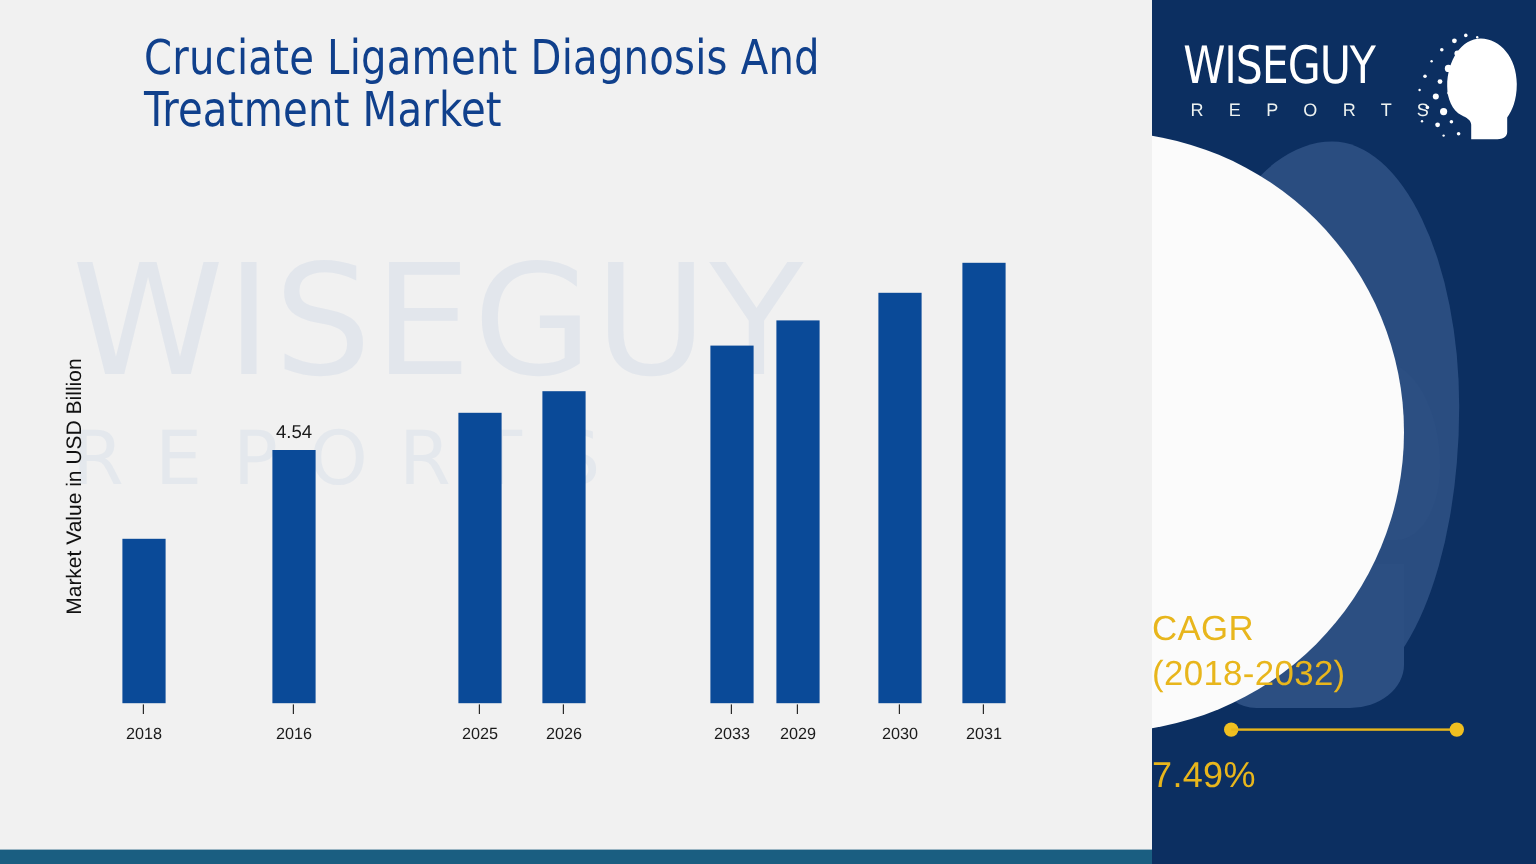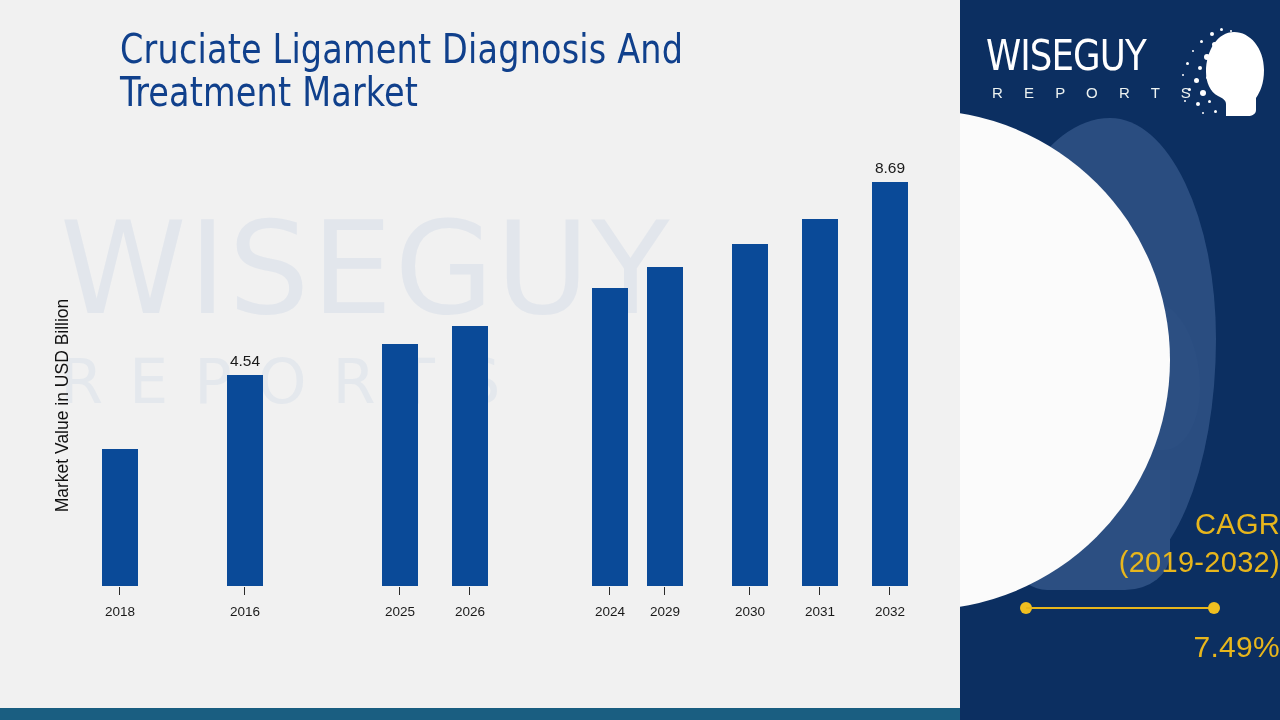--- a/index.html
+++ b/index.html
@@ -111,21 +111,21 @@
   #logo-sub{
     position:absolute; left:6px; top:54px;
     font-size:15px; letter-spacing:8.5px; color:#eef3f1; font-weight:400;
     white-space:nowrap;
   }
   #logo-head{ position:absolute; left:190px; top:-4px; width:96px; height:96px; }
   .logo-dot{ position:absolute; border-radius:50%; background:#ffffff; }
 
   
   #cagr-block{
-    position:absolute; left:0; top:505px; width:320px; text-align:right;
+    position:absolute; left:0; top:505px; width:320px; text-align:left;
   }
   .cagr-line{
     font-size:29px; color:#e8b61c; line-height:1.32; letter-spacing:.3px;
   }
   #cagr-rule{
     position:relative; width:200px; height:12px; margin:20px auto 0;
   }
   #cagr-rule .rule-bar{
     position:absolute; left:6px; top:5px; width:188px; height:2px; background:#e8b61c;
   }
@@ -176,42 +176,36 @@
         <div class="tick-label">2025</div>
       </div>
       <div class="bar-slot" style="left: 371px; text-decoration: underline;">
         <div class="bar" style="height: 260.167px; background: rgb(10, 74, 152);"></div>
         <div class="tick"></div>
         <div class="tick-label">2026</div>
       </div>
       <div class="bar-slot" style="left: 511px;">
         <div class="bar" style="height: 298.262px; background: rgb(10, 74, 152);"></div>
         <div class="tick"></div>
-        <div class="tick-label">2024</div>
+        <div class="tick-label">2033</div>
       </div>
       <div class="bar-slot" style="left: 566px;">
         <div class="bar" style="height: 319.169px; background: rgb(10, 74, 152);"></div>
         <div class="tick"></div>
         <div class="tick-label">2029</div>
       </div>
       <div class="bar-slot" style="left: 651px;">
         <div class="bar" style="height: 342.398px; background: rgb(10, 74, 152);"></div>
         <div class="tick"></div>
         <div class="tick-label">2030</div>
       </div>
       <div class="bar-slot" style="left: 721px;">
         <div class="bar" style="height: 367.021px; background: rgb(10, 74, 152);"></div>
         <div class="tick"></div>
         <div class="tick-label">2031</div>
-      </div>
-      <div class="bar-slot" style="left: 791px;">
-        <div class="bar" style="height: 403.723px; background: rgb(10, 74, 152);"></div>
-        <div class="bar-value" style="bottom: 408.723px;">8.69</div>
-        <div class="tick"></div>
-        <div class="tick-label">2032</div>
       </div>
     </div>
 
   <div id="bottom-strip" style="background: rgb(26, 94, 129);"></div>
 </div>
 
 <div id="brand-panel" style="background: rgb(12, 47, 97);">
   <div id="brand-bg-head" style="background: rgb(44, 79, 130);"></div>
   <div id="brand-bg-nose" style="background: rgb(44, 79, 130);"></div>
   <div id="brand-bg-neck" style="background: rgb(44, 79, 130);"></div>
@@ -221,21 +215,21 @@
   <div id="logo">
     <div id="logo-word">WISEGUY</div>
     <div id="logo-sub">R E P O R T S</div>
     <div id="logo-head"><svg viewBox="0 0 96 96" width="96" height="96">
           <path d="M58 6 C74 6 88 22 88 44 C88 58 84 66 80 72 L80 84 C80 88 76 90 72 90 L50 90 L50 78 C50 74 46 72 42 70 C34 66 30 56 30 46 C30 24 42 6 58 6 Z" fill="#ffffff"></path>
         </svg><div class="logo-dot" style="left: 34px; top: 6px; width: 4px; height: 4px;"></div><div class="logo-dot" style="left: 44px; top: 2px; width: 3px; height: 3px;"></div><div class="logo-dot" style="left: 54px; top: 4px; width: 2px; height: 2px;"></div><div class="logo-dot" style="left: 24px; top: 14px; width: 3px; height: 3px;"></div><div class="logo-dot" style="left: 36px; top: 16px; width: 5px; height: 5px;"></div><div class="logo-dot" style="left: 48px; top: 12px; width: 3px; height: 3px;"></div><div class="logo-dot" style="left: 16px; top: 24px; width: 2px; height: 2px;"></div><div class="logo-dot" style="left: 28px; top: 28px; width: 6px; height: 6px;"></div><div class="logo-dot" style="left: 42px; top: 26px; width: 3px; height: 3px;"></div><div class="logo-dot" style="left: 10px; top: 36px; width: 3px; height: 3px;"></div><div class="logo-dot" style="left: 22px; top: 40px; width: 4px; height: 4px;"></div><div class="logo-dot" style="left: 34px; top: 38px; width: 7px; height: 7px;"></div><div class="logo-dot" style="left: 46px; top: 36px; width: 3px; height: 3px;"></div><div class="logo-dot" style="left: 6px; top: 48px; width: 2px; height: 2px;"></div><div class="logo-dot" style="left: 18px; top: 52px; width: 5px; height: 5px;"></div><div class="logo-dot" style="left: 30px; top: 50px; width: 3px; height: 3px;"></div><div class="logo-dot" style="left: 42px; top: 48px; width: 4px; height: 4px;"></div><div class="logo-dot" style="left: 12px; top: 62px; width: 3px; height: 3px;"></div><div class="logo-dot" style="left: 24px; top: 64px; width: 6px; height: 6px;"></div><div class="logo-dot" style="left: 36px; top: 62px; width: 2px; height: 2px;"></div><div class="logo-dot" style="left: 8px; top: 74px; width: 2px; height: 2px;"></div><div class="logo-dot" style="left: 20px; top: 76px; width: 4px; height: 4px;"></div><div class="logo-dot" style="left: 32px; top: 74px; width: 3px; height: 3px;"></div><div class="logo-dot" style="left: 26px; top: 86px; width: 2px; height: 2px;"></div><div class="logo-dot" style="left: 38px; top: 84px; width: 3px; height: 3px;"></div><div class="logo-dot" style="left: 50px; top: 58px; width: 3px; height: 3px;"></div><div class="logo-dot" style="left: 52px; top: 72px; width: 2px; height: 2px;"></div></div>
   </div>
 
   <div id="cagr-block">
     <div class="cagr-line">CAGR</div>
-    <div class="cagr-line">(2019-2032)</div>
+    <div class="cagr-line">(2018-2032)</div>
     <div id="cagr-rule">
       <div class="rule-dot left"></div>
       <div class="rule-bar"></div>
       <div class="rule-dot right"></div>
     </div>
     <div id="cagr-value">7.49%</div>
   </div>
 </div>
 
 </body></html>

